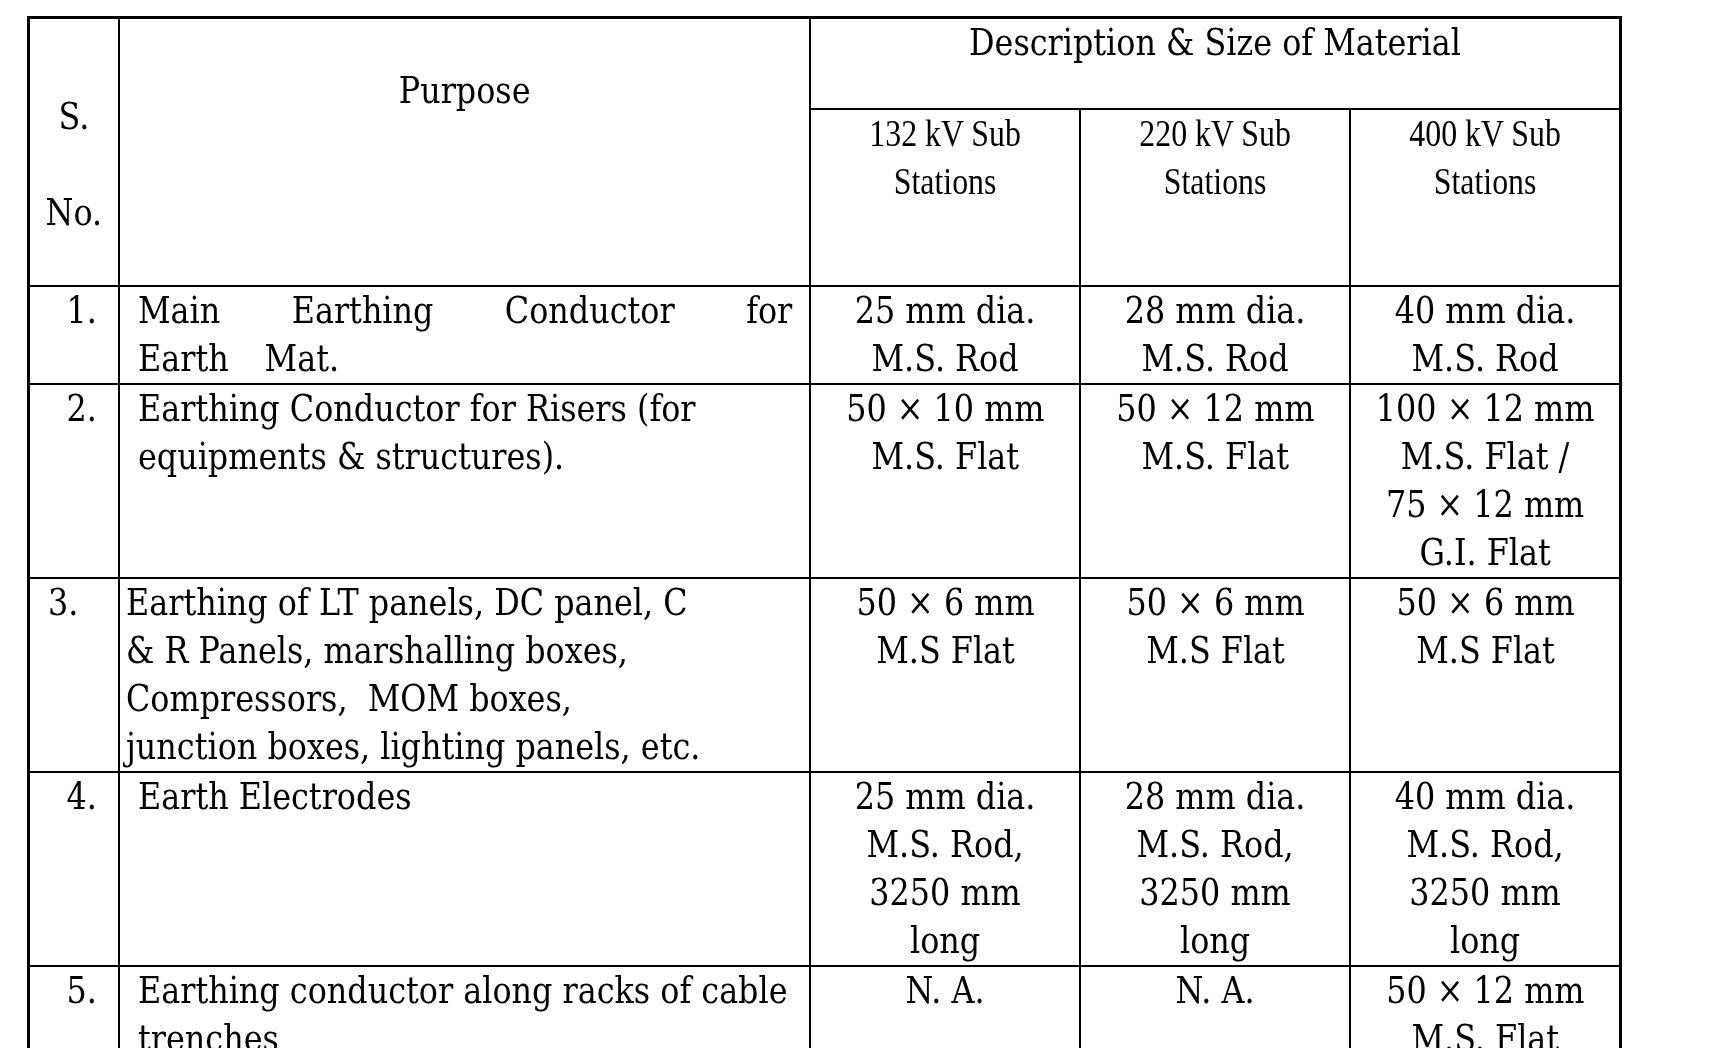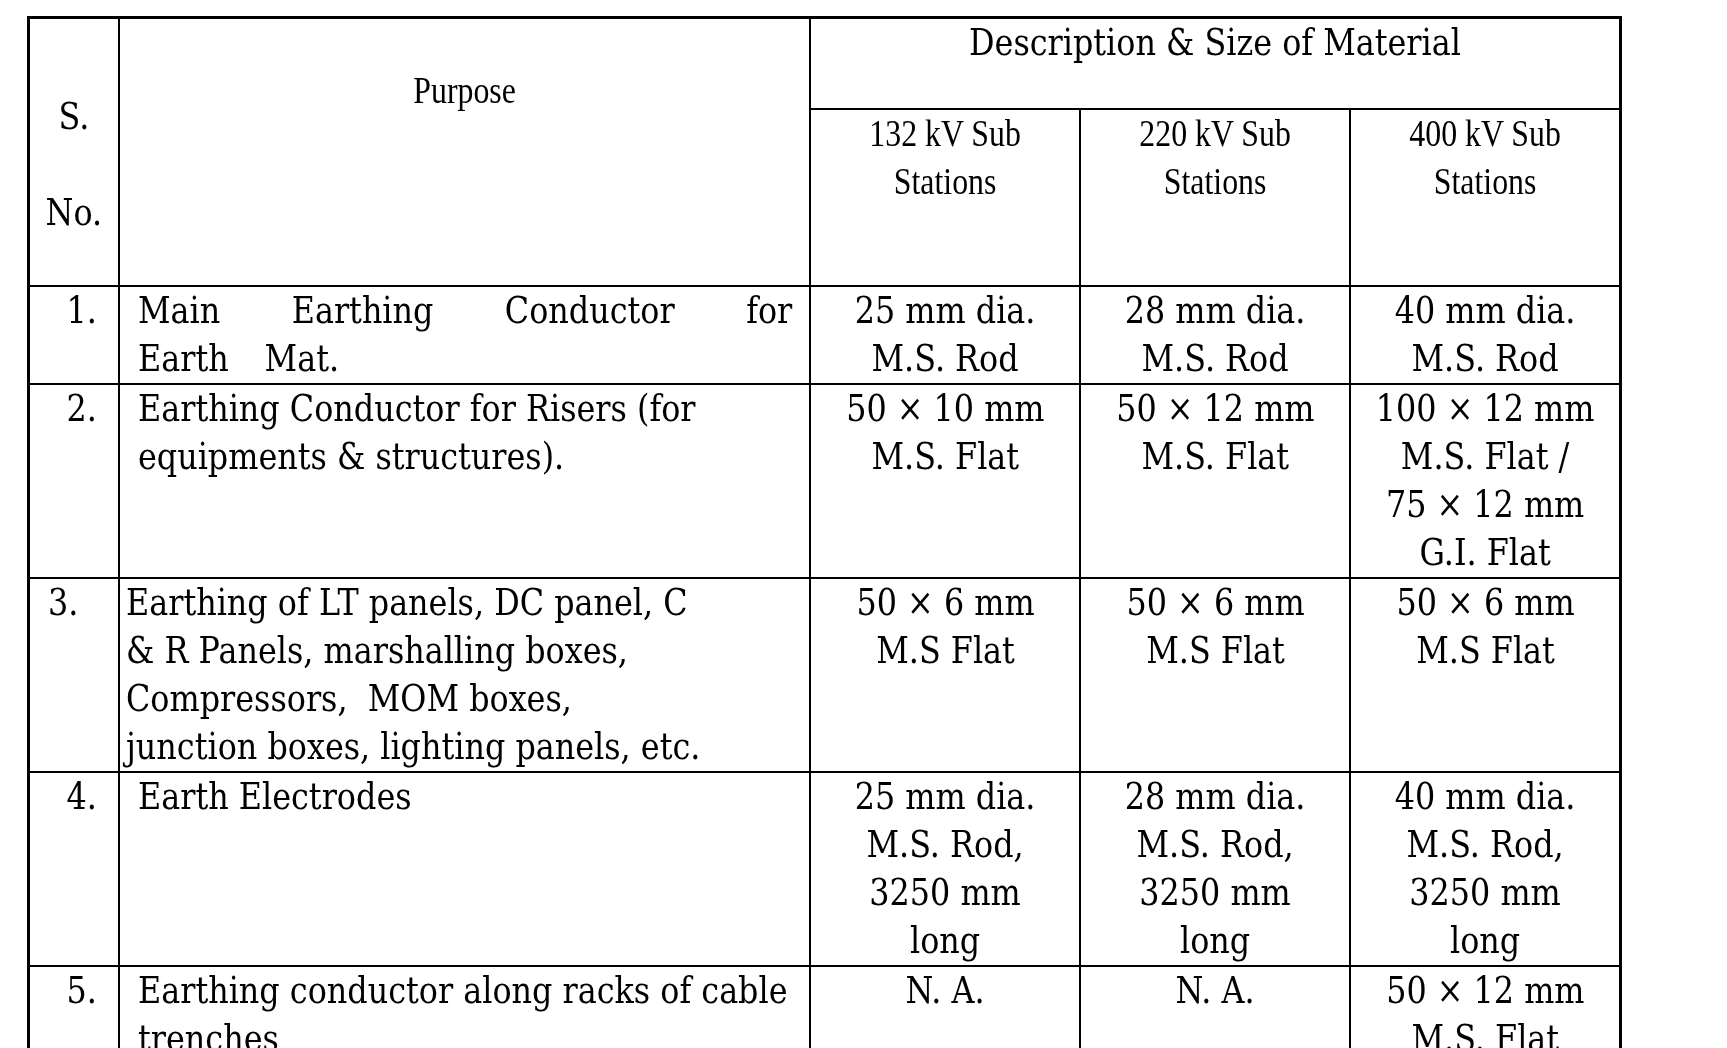--- a/index.html
+++ b/index.html
@@ -44,21 +44,21 @@
       <col class="c-v">
   </colgroup>
   <tbody>
       <tr class="r-h1">
     <th rowspan="2" class="center hdr-vcenter" style="vertical-align:top;padding-top:26px;">
       <span class="cond">
         <span class="line">S.</span>
         <span class="line">No.</span>
       </span>
     </th>
-    <th rowspan="2" class="center" style="vertical-align:top;padding-top:48px;font-family:Liberation Serif, serif;">
+    <th rowspan="2" class="center" style="vertical-align:top;padding-top:48px;">
       <span class="cond">Purpose</span>
     </th>
     <th colspan="3" class="center">
       <span class="cond">Description &amp; Size of Material</span>
     </th>
   </tr>
   <tr class="r-h2">
     <th class="center">
       <span class="cond"><span class="line">132 kV Sub</span><span class="line">Stations</span></span>
     </th>

